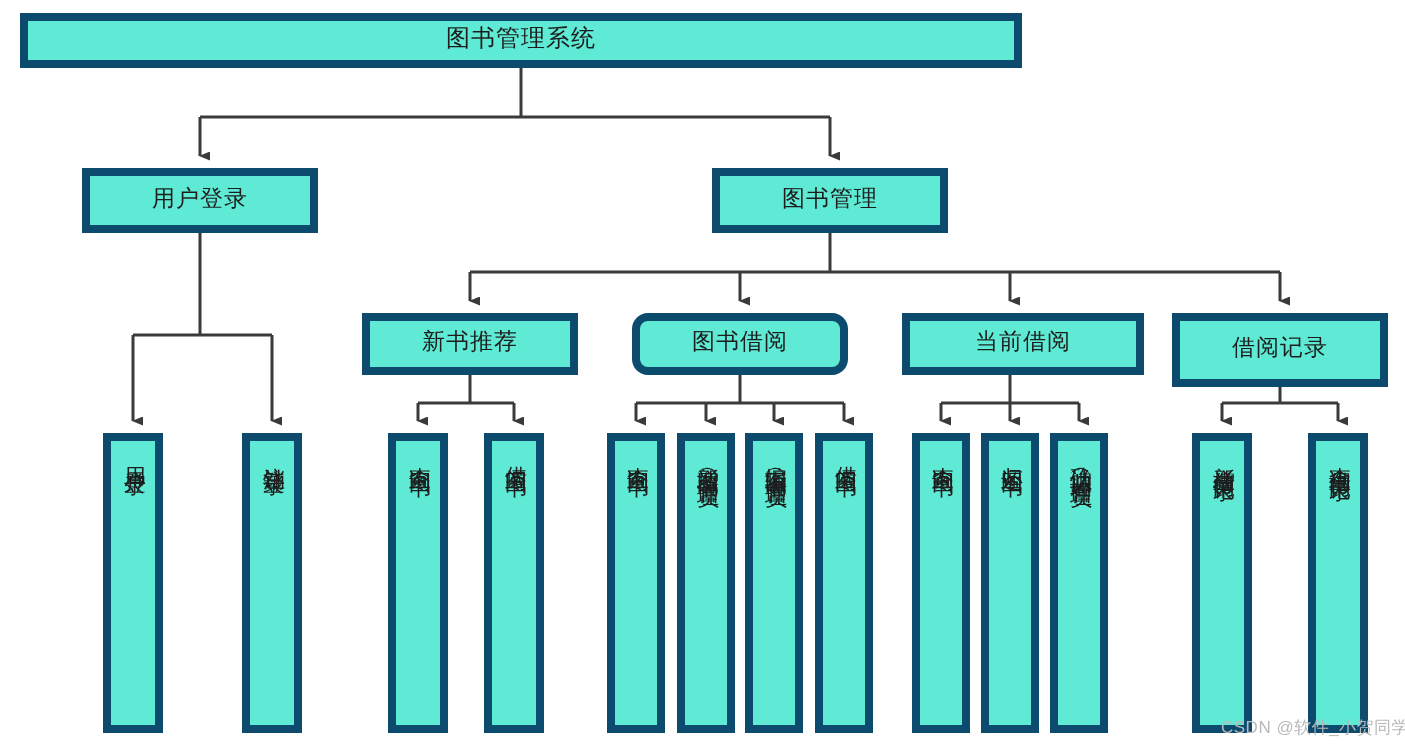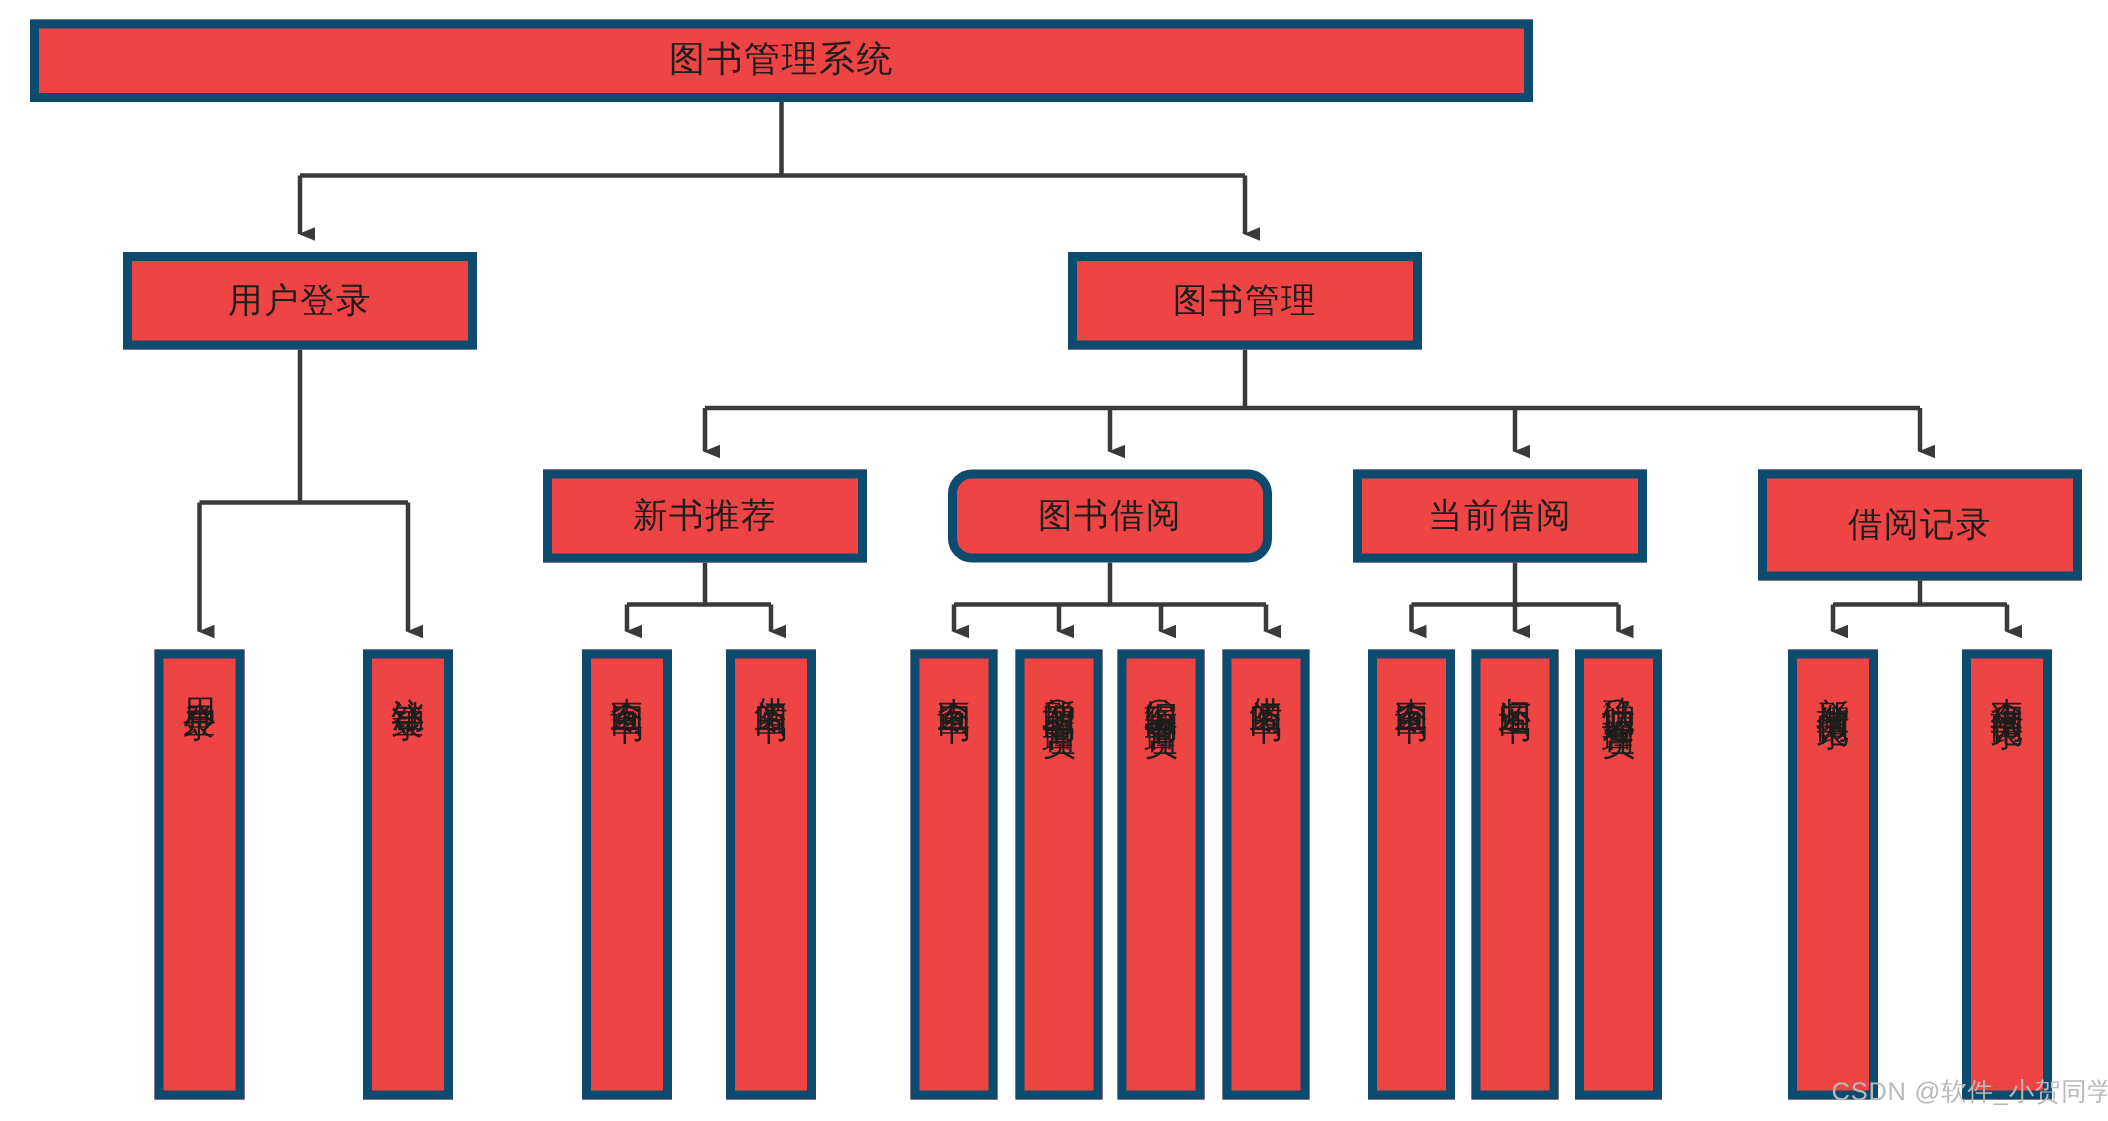--- a/index.html
+++ b/index.html
@@ -23,26 +23,27 @@
     position: absolute;
     left: 0;
     top: 0;
     width: 1405px;
     height: 747px;
     pointer-events: none;
   }
   .node {
     position: absolute;
     box-sizing: border-box;
-    border: 6px solid #0c4a6e;
-    background: #ef4444;
+    border: 8px solid #0c4a6e;
+    background: #5eead4;
     display: flex;
     align-items: center;
     justify-content: center;
     color: #1d1d1d;
+    font-family: Liberation Mono, monospace;
   }
   .node.horiz {
     font-size: 23px;
     letter-spacing: 1px;
     line-height: 1.1;
   }
   .node.root {
     font-size: 24px;
   }
   .node.leaf {
@@ -134,21 +135,21 @@
   <div class="node horiz" style="left:362px; top:313px; width:216px; height:62px;">
     <span>新书推荐</span>
   </div>
 
   <div class="node horiz" style="left:712px; top:168px; width:236px; height:65px;">
     <span>图书管理</span>
   </div>
   <div class="node horiz" style="left:632px; top:313px; width:216px; height:62px;border-radius:16px;">
     <span>图书借阅</span>
   </div>
-  <div class="node horiz" style="left:902px; top:313px; width:196px; height:62px;">
+  <div class="node horiz" style="left:902px; top:313px; width:242px; height:62px;">
     <span>当前借阅</span>
   </div>
   <div class="node horiz" style="left:1172px; top:313px; width:216px; height:74px;">
     <span>借阅记录</span>
   </div>
 
   <div class="node leaf" style="left:103px; top:433px; width:60px; height:300px;">
     <span class="vtext">用户登录</span>
   </div>
   <div class="node leaf" style="left:242px; top:433px; width:60px; height:300px;">

